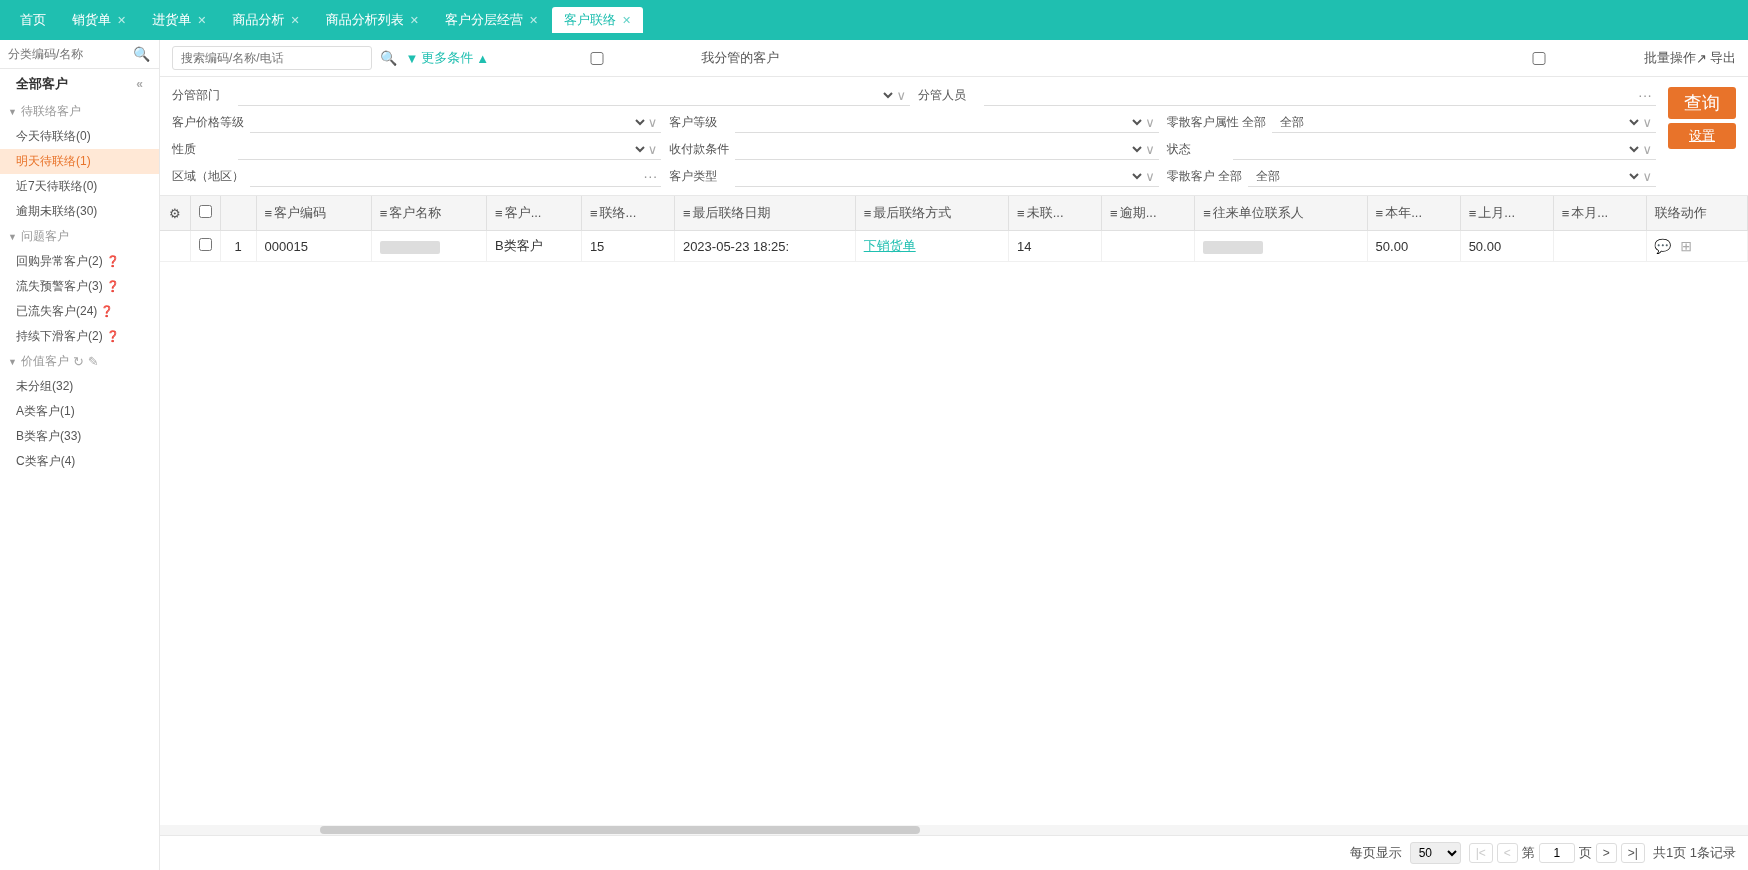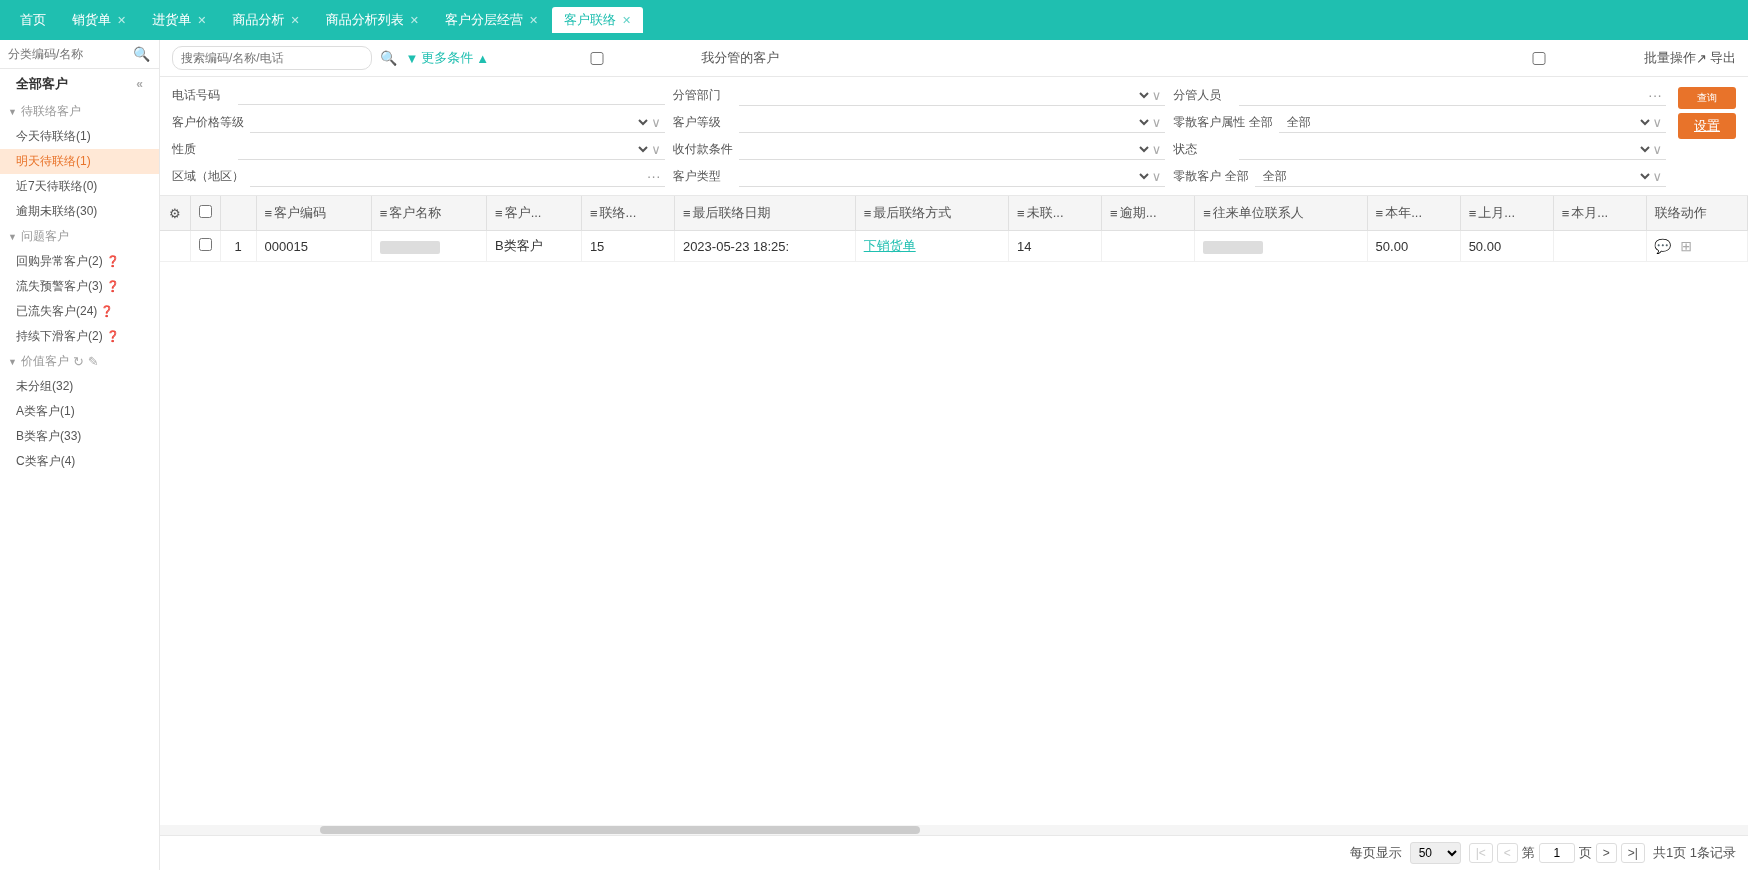--- a/index.html
+++ b/index.html
@@ -188,21 +188,21 @@
       font-size: 14px;
       cursor: pointer;
     }
     .query-btn {
       background: #e8732a;
       color: #fff;
       border: none;
       padding: 4px 16px;
       border-radius: 3px;
       cursor: pointer;
-      font-size: 10px;
+      font-size: 18px;
     }
     .settings-btn {
       background: #e8732a;
       color: #fff;
       border: none;
       padding: 4px 16px;
       border-radius: 3px;
       cursor: pointer;
       font-size: 13px;
       text-decoration: underline;
@@ -359,21 +359,21 @@
     <div class="sidebar-search">
       <input type="text" placeholder="分类编码/名称" style="">
       <span class="search-icon">🔍</span>
     </div>
     <div class="sidebar-section-header">
       <span>全部客户</span>
       <span class="collapse-icon">«</span>
     </div>
 
     <div class="sidebar-group-title">待联络客户</div>
-    <div class="sidebar-item">今天待联络(1)</div>
+    <div class="sidebar-item">今天待联络(0)</div>
     <div class="sidebar-item active">明天待联络(1)</div>
     <div class="sidebar-item">近7天待联络(0)</div>
     <div class="sidebar-item">逾期未联络(30)</div>
 
     <div class="sidebar-group-title">问题客户</div>
     <div class="sidebar-item">回购异常客户(2) <span style="color:#aaa;font-size:11px">❓</span></div>
     <div class="sidebar-item">流失预警客户(3) <span style="color:#aaa;font-size:11px">❓</span></div>
     <div class="sidebar-item">已流失客户(24) <span style="color:#aaa;font-size:11px">❓</span></div>
     <div class="sidebar-item">持续下滑客户(2) <span style="color:#aaa;font-size:11px">❓</span></div>
 
@@ -384,21 +384,21 @@
     </div>
     <div class="sidebar-item">未分组(32)</div>
     <div class="sidebar-item">A类客户(1)</div>
     <div class="sidebar-item">B类客户(33)</div>
     <div class="sidebar-item">C类客户(4)</div>
   </div>
 
   <div class="content-area">
 
     <div class="search-bar">
-      <input type="text" style="border: 1px solid rgb(221, 221, 221); border-radius: 10px; padding: 4px 8px; font-size: 12px; width: 200px; outline: none; color: rgb(153, 153, 153);" placeholder="搜索编码/名称/电话">
+      <input type="text" style="border: 1px solid rgb(221, 221, 221); border-radius: 3px; padding: 4px 8px; font-size: 12px; width: 200px; outline: none; color: rgb(153, 153, 153);" placeholder="搜索编码/名称/电话">
       <span class="search-btn">🔍</span>
       <span class="filter-btn">
         <span>▼</span>
         <span>更多条件</span>
         <span>▲</span>
       </span>
       <div class="my-customers">
         <input type="checkbox" style="">
         <span>我分管的客户</span>
       </div>
@@ -413,26 +413,20 @@
         </div>
       </div>
     </div>
 
     <div class="filter-panel">
       <div style="display:flex;gap:0;">
         <div style="flex:1;">
 
           <div class="filter-row">
             <div class="filter-item">
-              <span class="filter-label">电话号码</span>
-              <div class="filter-select-wrapper">
-                <input type="text" style="border: none; outline: none; font-size: 12px; width: 100%; background: transparent;">
-              </div>
-            </div>
-            <div class="filter-item">
               <span class="filter-label">分管部门</span>
               <div class="filter-select-wrapper">
                 <select>
                   <option value=""></option>
                 </select>
                 <span style="color:#aaa;">∨</span>
               </div>
             </div>
             <div class="filter-item">
               <span class="filter-label">分管人员</span>

